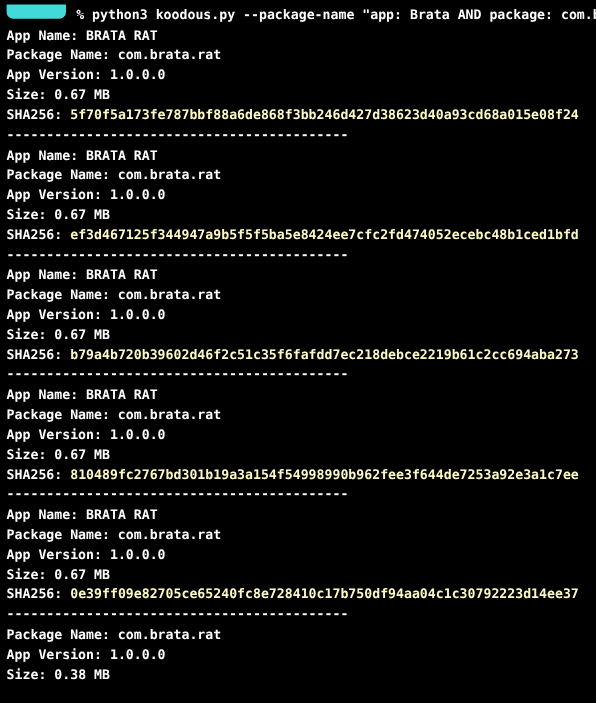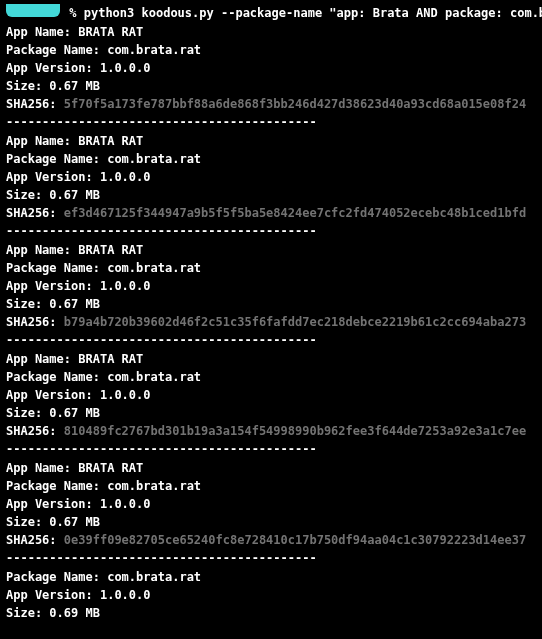--- a/index.html
+++ b/index.html
@@ -41,21 +41,21 @@
       color: #fff;
     }
     .entry {
       margin-top: 1px;
     }
     .line {
       white-space: nowrap;
       color: #fff;
     }
     .hash {
-      color: #737373;
+      color: #fef9c3;
     }
     .sep {
       color: #fff;
       letter-spacing: 0;
       white-space: nowrap;
     }
   </style>
 </head>
 <body>
 
@@ -102,15 +102,15 @@
       <div class="line"><span>App Name:</span> <span>BRATA RAT</span></div>
       <div class="line"><span>Package Name:</span> <span>com.brata.rat</span></div>
       <div class="line"><span>App Version:</span> <span>1.0.0.0</span></div>
       <div class="line"><span>Size:</span> <span>0.67 MB</span></div>
       <div class="line"><span>SHA256:</span> <span class="hash">0e39ff09e82705ce65240fc8e728410c17b750df94aa04c1c30792223d14ee37</span></div>
       <div class="sep">-------------------------------------------</div>
     </div>
     <div class="entry">
       <div class="line"><span>Package Name:</span> <span>com.brata.rat</span></div>
       <div class="line"><span>App Version:</span> <span>1.0.0.0</span></div>
-      <div class="line"><span>Size:</span> <span>0.69 MB</span></div>
+      <div class="line"><span>Size:</span> <span>0.38 MB</span></div>
     </div>
   </div>
 
 </body></html>

